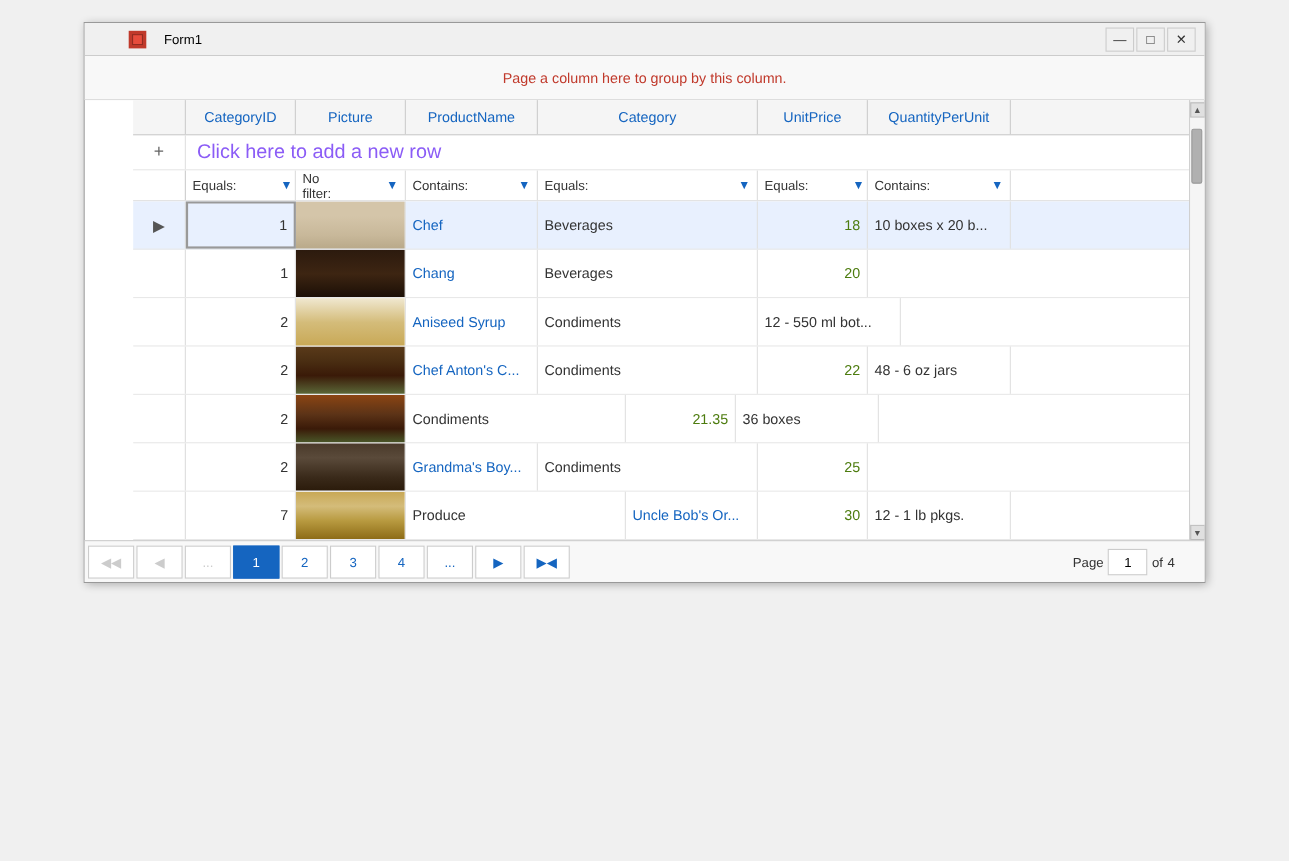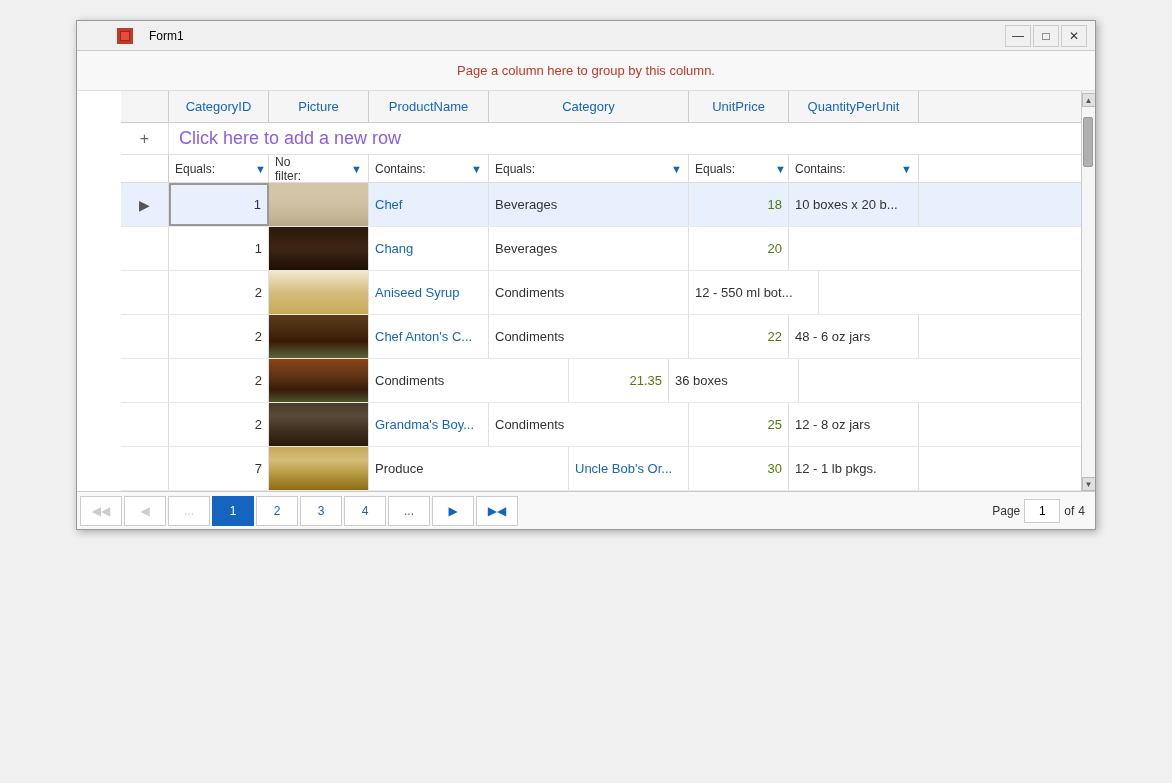--- a/index.html
+++ b/index.html
@@ -282,21 +282,21 @@
       cursor: default;
     }
 
     .page-info {
       display: flex;
       align-items: center;
       margin-left: auto;
       gap: 4px;
       font-size: 12px;
       color: #333;
-      margin-right: 8px;
+      margin-right: 25px;
     }
 
     .page-input {
       width: 36px;
       height: 24px;
       border: 1px solid #ccc;
       text-align: center;
       font-size: 12px;
     }
 
@@ -488,21 +488,20 @@
             </div>
             <div class="data-row">
               <div class="row-indicator"></div>
               <div class="data-cell col-categoryid">2</div>
               <div class="picture-cell">
                 <div class="pic-block" style="background: linear-gradient(rgb(74, 58, 42) 0%, rgb(90, 74, 58) 30%, rgb(58, 42, 26) 70%, rgb(42, 26, 10) 100%);"></div>
               </div>
               <div class="data-cell col-productname">Grandma's Boy...</div>
               <div class="data-cell col-category">Condiments</div>
               <div class="data-cell col-unitprice">25</div>
-              <div class="data-cell col-quantityperunit">12 - 8 oz jars</div>
             </div>
             <div class="data-row">
               <div class="row-indicator"></div>
               <div class="data-cell col-categoryid">7</div>
               <div class="picture-cell">
                 <div class="pic-block" style="background: linear-gradient(rgb(200, 168, 85) 0%, rgb(212, 188, 122) 30%, rgb(184, 154, 64) 60%, rgb(139, 105, 20) 100%);"></div>
               </div>
               <div class="data-cell col-category">Produce</div>
               <div class="data-cell col-productname">Uncle Bob's Or...</div>
               <div class="data-cell col-unitprice">30</div>

